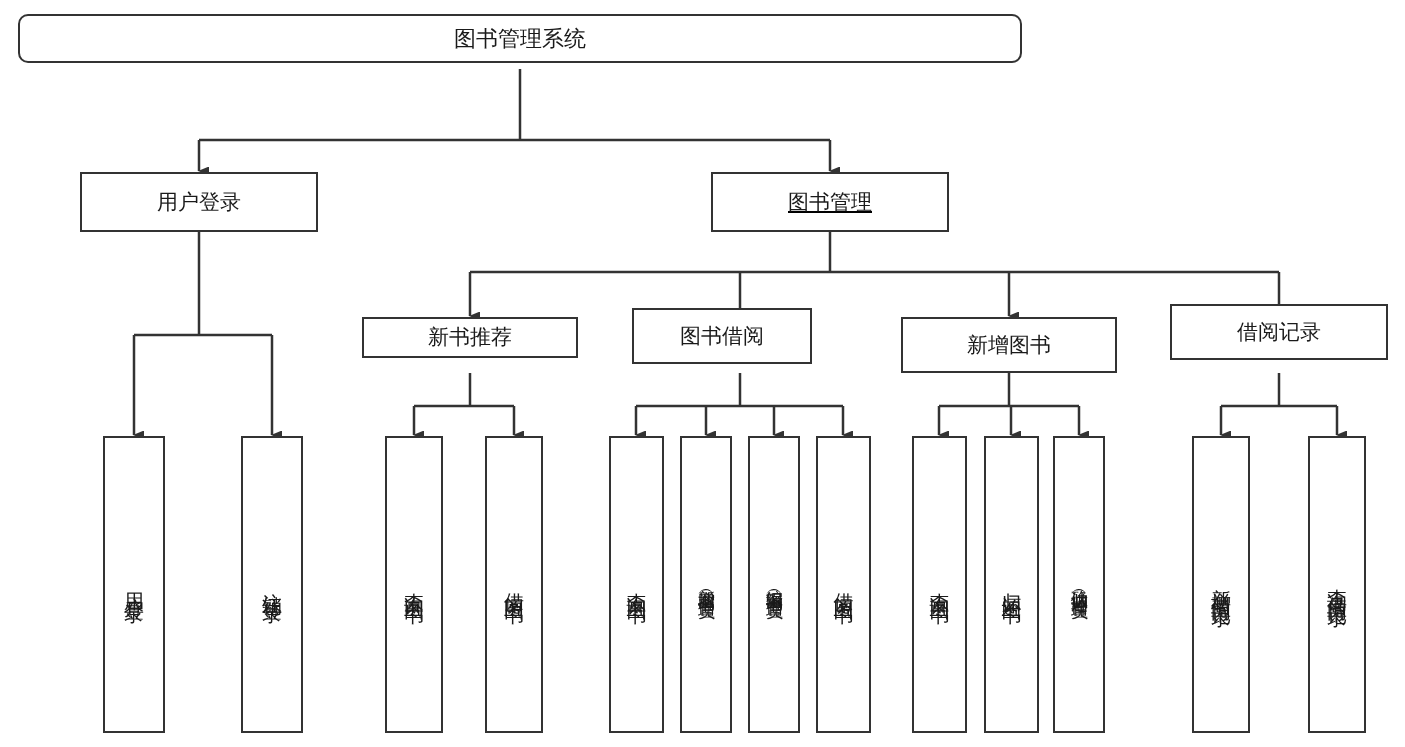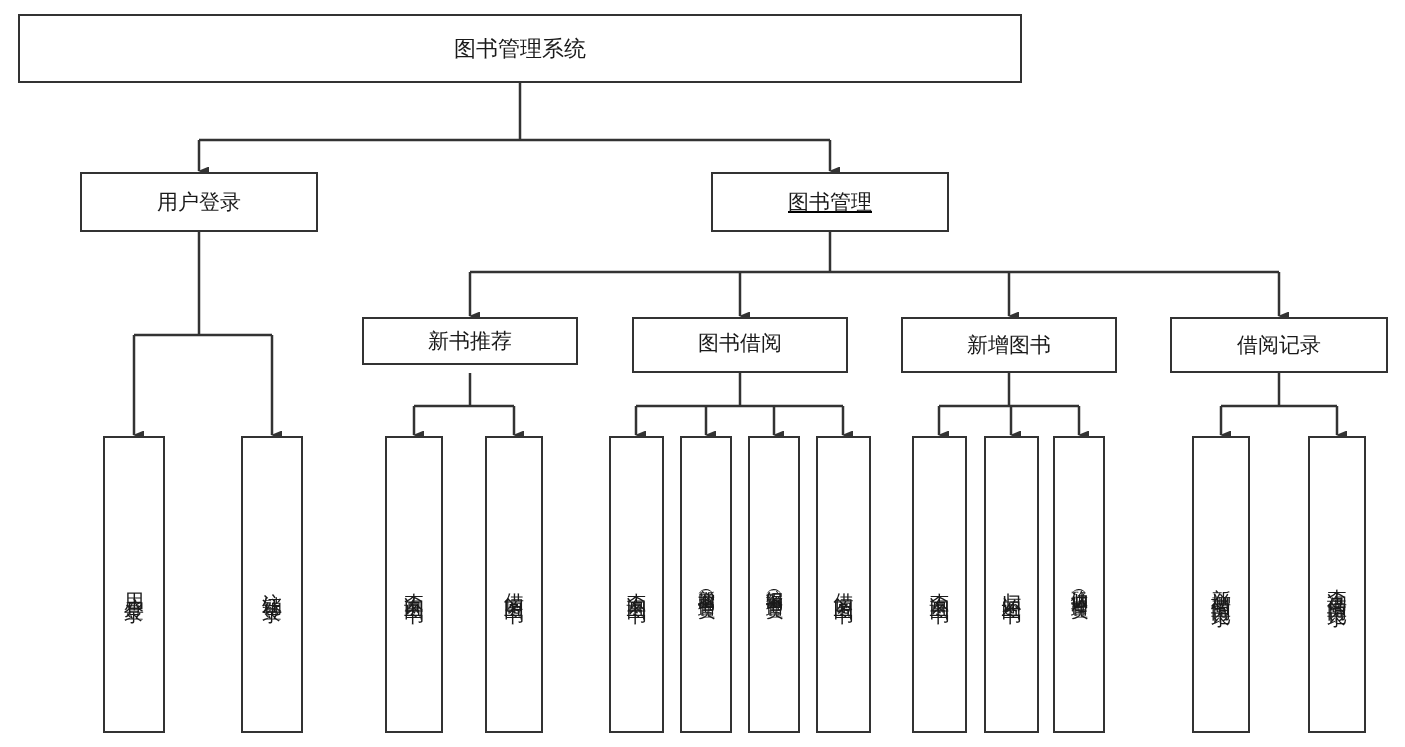--- a/index.html
+++ b/index.html
@@ -100,39 +100,39 @@
         <line x1="939" y1="406" x2="939" y2="435" stroke="#333333" stroke-width="2.5" marker-end="url(#arrowhead)"></line>
         <line x1="1011" y1="406" x2="1011" y2="435" stroke="#333333" stroke-width="2.5" marker-end="url(#arrowhead)"></line>
         <line x1="1079" y1="406" x2="1079" y2="435" stroke="#333333" stroke-width="2.5" marker-end="url(#arrowhead)"></line>
         <line x1="1279" y1="373" x2="1279" y2="406" stroke="#333333" stroke-width="2.5"></line>
         <line x1="1221" y1="406" x2="1337" y2="406" stroke="#333333" stroke-width="2.5"></line>
         <line x1="1221" y1="406" x2="1221" y2="435" stroke="#333333" stroke-width="2.5" marker-end="url(#arrowhead)"></line>
         <line x1="1337" y1="406" x2="1337" y2="435" stroke="#333333" stroke-width="2.5" marker-end="url(#arrowhead)"></line>
       </g>
   </svg>
   <div id="node-layer">
-      <div class="node-box" style="left: 18px; top: 14px; width: 1004px; height: 69px;">
+      <div class="node-box" style="left: 18px; top: 14px; width: 1004px; height: 49px; border-radius: 10px;">
         <div class="node-label-h" style="font-size: 22px;">图书管理系统</div>
       </div>
       <div class="node-box" style="left: 80px; top: 172px; width: 238px; height: 60px;">
         <div class="node-label-h">用户登录</div>
       </div>
       <div class="node-box" style="left: 711px; top: 172px; width: 238px; height: 60px; text-decoration: underline;">
         <div class="node-label-h">图书管理</div>
       </div>
-      <div class="node-box" style="left: 362px; top: 317px; width: 216px; height: 48px;">
+      <div class="node-box" style="left: 362px; top: 317px; width: 216px; height: 41px;">
         <div class="node-label-h">新书推荐</div>
       </div>
-      <div class="node-box" style="left: 632px; top: 317px; width: 216px; height: 56px; font-family: Liberation Mono, monospace;">
+      <div class="node-box" style="left: 632px; top: 308px; width: 180px; height: 56px;">
         <div class="node-label-h">图书借阅</div>
       </div>
       <div class="node-box" style="left: 901px; top: 317px; width: 216px; height: 56px;">
         <div class="node-label-h">新增图书</div>
       </div>
-      <div class="node-box" style="left: 1170px; top: 317px; width: 218px; height: 56px;">
+      <div class="node-box" style="left: 1170px; top: 304px; width: 218px; height: 56px;">
         <div class="node-label-h">借阅记录</div>
       </div>
       <div class="node-box" style="left: 103px; top: 436px; width: 62px; height: 297px;">
         <div class="node-label-v">用户登录</div>
       </div>
       <div class="node-box" style="left: 241px; top: 436px; width: 62px; height: 297px;">
         <div class="node-label-v">注销登录</div>
       </div>
       <div class="node-box" style="left: 385px; top: 436px; width: 58px; height: 297px;">
         <div class="node-label-v">查询图书</div>

